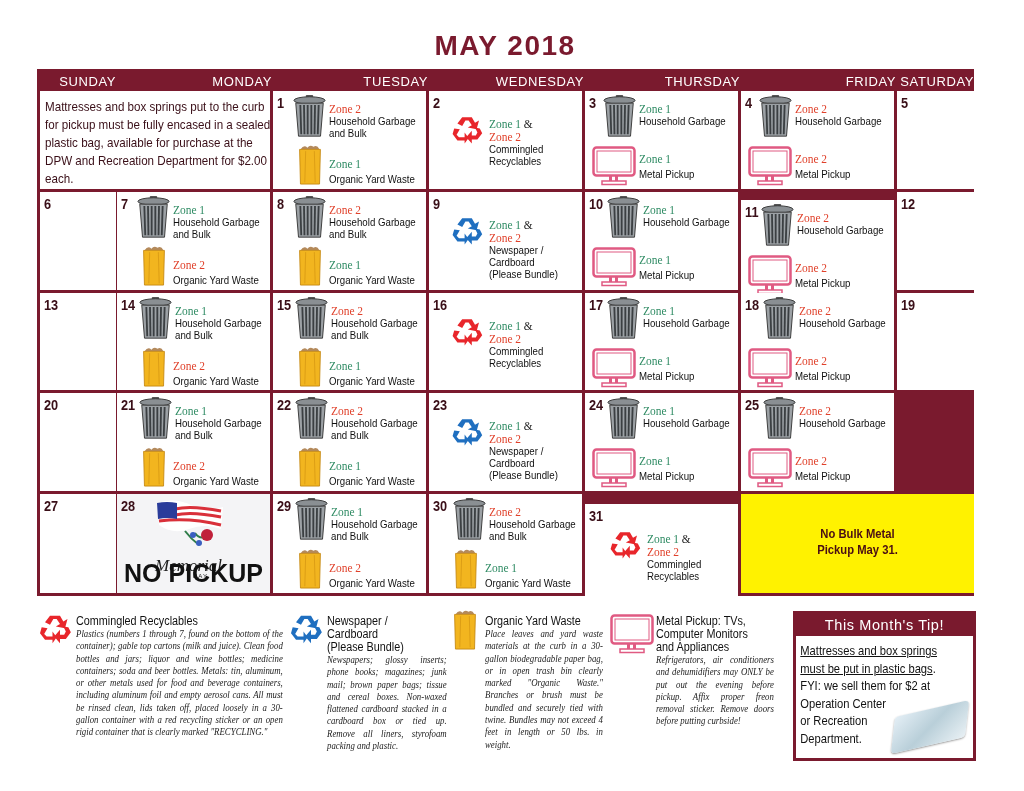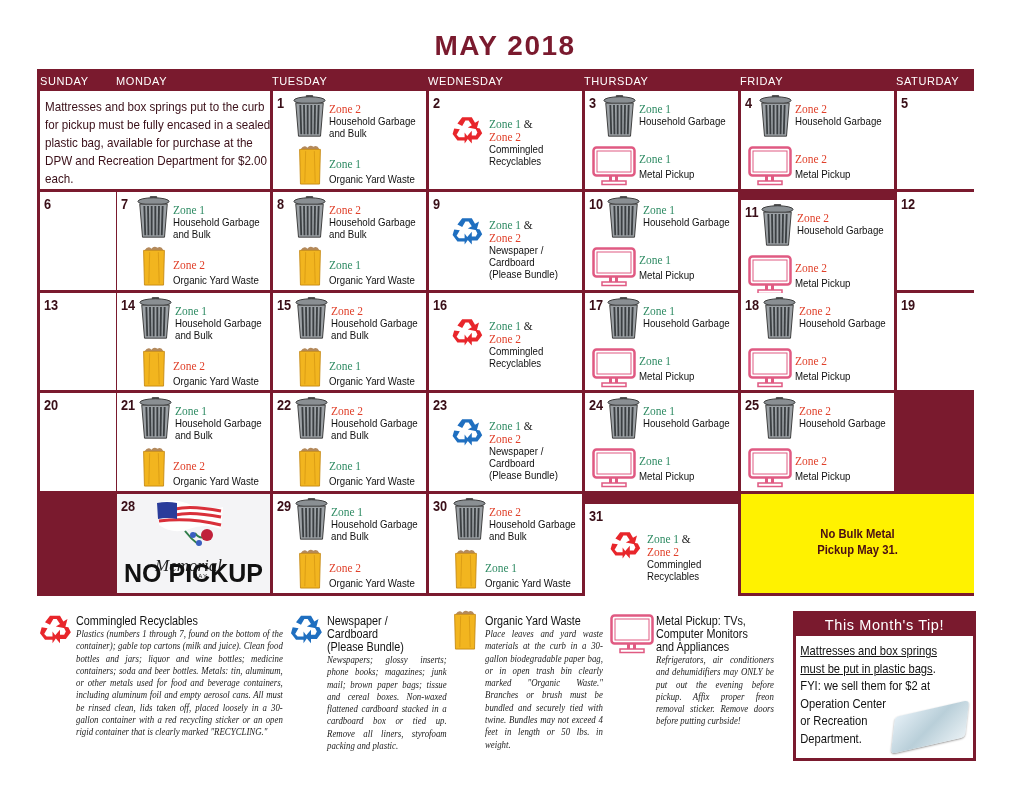--- a/index.html
+++ b/index.html
@@ -1,19 +1,19 @@
 <!DOCTYPE html>
 <html><head>
 <meta charset="utf-8">
 <style>
   * { box-sizing: border-box; margin: 0; padding: 0; }
   body { width: 1024px; height: 791px; background: #ffffff; font-family: "Liberation Sans", sans-serif; position: relative; overflow: hidden; color: #111; }
   .title { position: absolute; left: 0; width: 1010px; top: 30px; text-align: center; font-family: "Liberation Sans", sans-serif; font-weight: bold; font-size: 28px; color: #7a1a2e; letter-spacing: 1.5px; }
   .cal { position: absolute; left: 37px; top: 69px; width: 937px; height: 527px; border: 3px solid #7a1a2e; background: #7a1a2e; }
-  .hdr { position: absolute; top: 0; height: 19px; color: #fff; font-size: 11px; letter-spacing: 0.6px; text-align: left; line-height: 19px; }
+  .hdr { position: absolute; top: 0; height: 19px; color: #fff; font-size: 13px; letter-spacing: 0.6px; text-align: right; line-height: 19px; }
   .cell { position: absolute; background: #fff; overflow: hidden; }
   .dnum { position: absolute; left: 4px; top: 3px; font-family: "Liberation Sans", sans-serif; font-weight: bold; font-size: 15px; color: #3a0f18; transform: scaleX(0.85); transform-origin: left top; }
   .item { position: absolute; display: flex; align-items: flex-start; }
   .item .txt { font-size: 11px; line-height: 12px; color: #111; transform: scaleX(0.88); transform-origin: left top; white-space: nowrap; }
   .z1 { color: #2e8b63; font-family: "Liberation Serif", serif; font-size: 13px; line-height: 13px; }
   .z2 { color: #e0402a; font-family: "Liberation Serif", serif; font-size: 13px; line-height: 13px; }
   .amp { color: #222; font-family: "Liberation Serif", serif; font-size: 13px; }
   .note-text { position: absolute; left: 5px; top: 7px; width: 230px; font-size: 13.5px; line-height: 18px; color: #3a0f18; transform: scaleX(0.86); transform-origin: left top; width: 268px; }
   .noPickup { position: absolute; left: 0; width: 100%; bottom: 5px; text-align: center; font-weight: bold; font-size: 25px; color: #111; }
   .memorial { position: absolute; left: 38px; top: 62px; font-family: "Liberation Serif", serif; font-style: italic; font-size: 17px; color: #222; }
@@ -479,20 +479,23 @@
         <svg width="44" height="40">
           <use href="#monitor"></use>
         </svg>
         <div class="txt" style="margin-left:3px;margin-top:6px">
           <div class="z2">Zone 2</div>
           <div style="margin-top:3px">Metal Pickup</div>
         </div>
       </div>
   </div>
 
+  <div class="cell" style="left:0;top:422px;width:76px;height:99px">
+      <div class="dnum">27</div>
+    </div>
   <div class="cell" style="left:77px;top:422px;width:153px;height:99px;background:#f4f4f6">
     <div class="dnum">28</div>
     <svg style="position:absolute;left:38px;top:5px" width="70" height="58" viewBox="0 0 70 58">
       <path d="M2 4 Q20 -2 36 6 T68 8 L66 30 Q50 24 34 30 T4 26 Z" fill="#fff"></path>
       <g stroke="#d9303a" stroke-width="3" fill="none">
           <path d="M20 10 Q36 6 66 12"></path>
           <path d="M20 16 Q36 12 66 18"></path>
           <path d="M4 22 Q34 18 66 26"></path>
         </g>
       <path d="M2 4 Q12 2 22 4 L22 20 Q12 18 3 20 Z" fill="#2a3c9a"></path>

